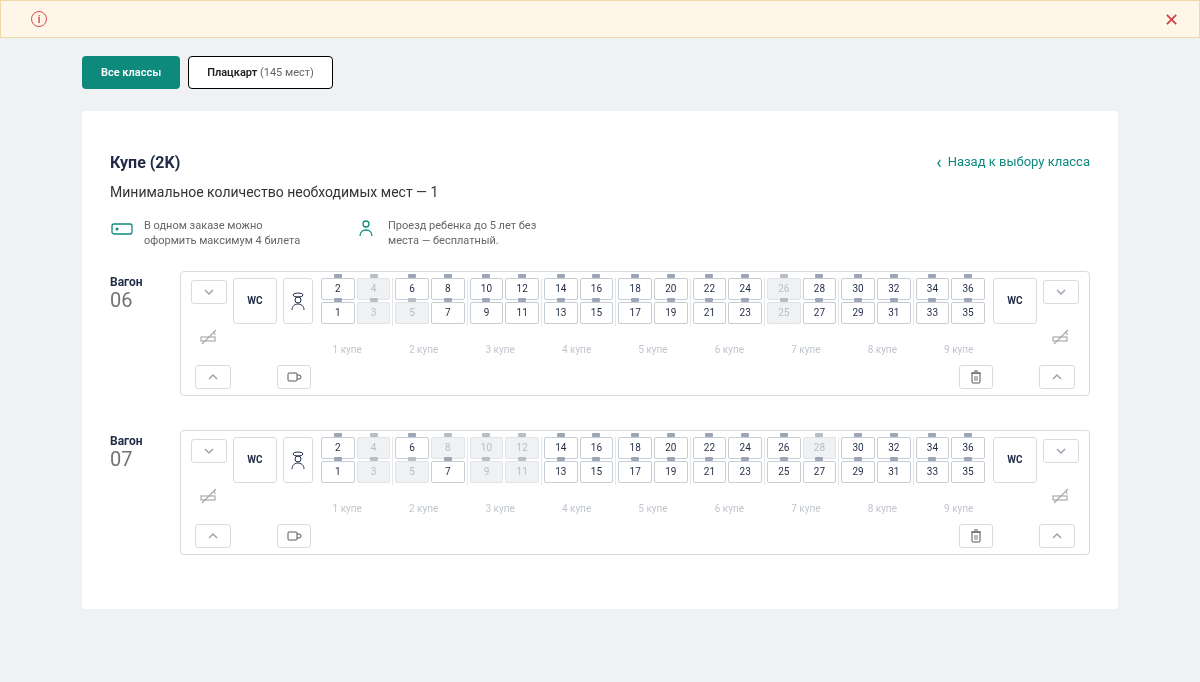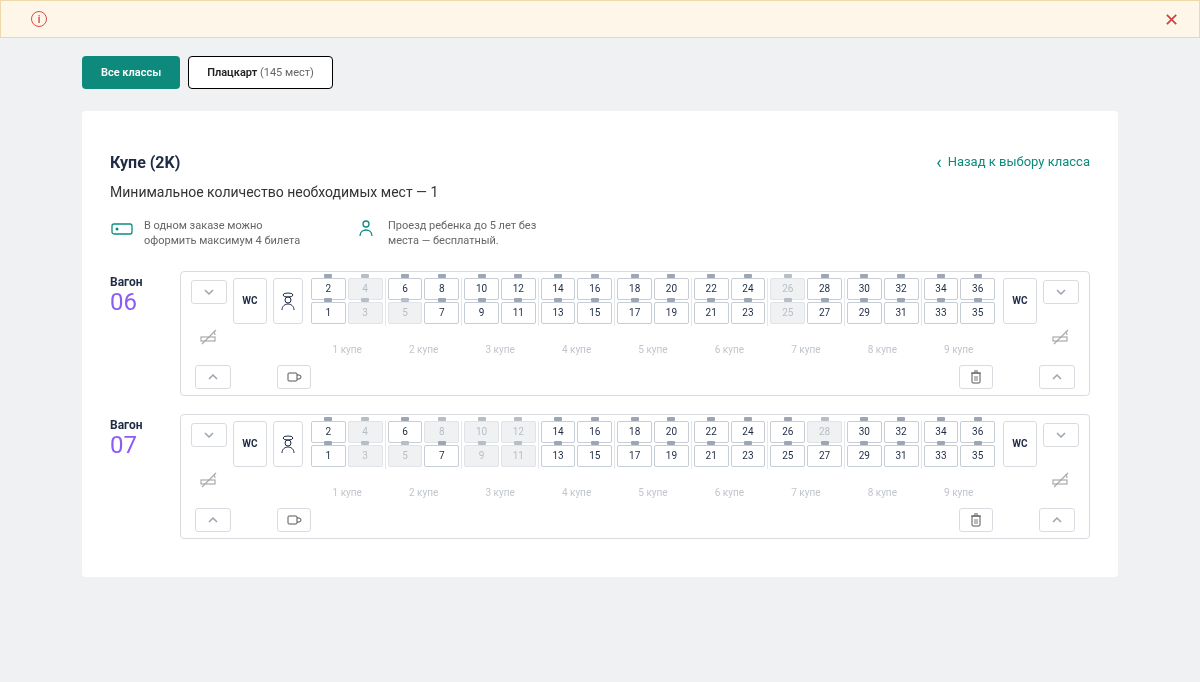--- a/index.html
+++ b/index.html
@@ -19,33 +19,33 @@
 .card-header{display:flex;justify-content:space-between;align-items:baseline;margin-bottom:12px}
 .card-title-group{display:flex;gap:30px;align-items:baseline}
 .card-title{font-size:16px;font-weight:700;color:#1f2b45}
 .card-subtitle{font-size:14px;color:#333;margin-bottom:18px}
 .back-link{color:#0e8a7d;font-size:13px;cursor:pointer;display:flex;align-items:center;gap:6px}
 .back-link::before{content:"‹";font-size:18px}
 .info-row{display:flex;gap:50px;margin-bottom:22px}
 .info-item{display:flex;gap:10px;align-items:flex-start}
 .info-icon{width:24px;height:20px;flex-shrink:0}
 .info-text{font-size:11px;color:#666;line-height:1.4;max-width:160px}
-.wagon-block{margin-bottom:18px}
+.wagon-block{margin-bottom:34px}
 .wagon-row{display:flex;align-items:flex-start;gap:10px}
 .wagon-label{width:60px;padding-top:4px}
 .wagon-label-text{font-size:12px;color:#1f2b45;font-weight:700}
-.wagon-number{font-size:24px;color:#8b5cf6;font-weight:400;line-height:1.1}
+.wagon-number{font-size:20px;color:#737373;font-weight:400;line-height:1.1}
 .wagon-body{flex:1;position:relative}
 .wagon-shell{border:1px solid #d8dce0;border-radius:4px;position:relative;padding:6px 10px;background:#fff}
 .chevron-box{width:36px;height:24px;display:flex;align-items:center;justify-content:center;border:1px solid #d8dce0;border-radius:3px;cursor:pointer;background:#fff}
 .chevron-box svg{width:12px;height:8px}
 .wagon-top{display:flex;align-items:stretch}
 .wagon-end{width:36px;display:flex;flex-direction:column;align-items:center;justify-content:space-between;padding:2px 0}
 .no-smoke{width:22px;height:22px;opacity:.5;position:absolute;bottom:-22px;left:50%;transform:translateX(-50%)}
-.wc-box{width:34px;height:46px;border:1px solid #d8dce0;border-radius:3px;display:flex;align-items:center;justify-content:center;font-size:10px;font-weight:700;color:#1f2b45;margin:0 6px}
+.wc-box{width:44px;height:46px;border:1px solid #d8dce0;border-radius:3px;display:flex;align-items:center;justify-content:center;font-size:10px;font-weight:700;color:#1f2b45;margin:0 6px}
 .conductor-box{width:30px;height:46px;border:1px solid #d8dce0;border-radius:3px;display:flex;align-items:center;justify-content:center;margin-right:6px}
 .seats-grid{flex:1;display:flex;gap:0}
 .coupe{flex:1;display:flex;flex-direction:column;border-left:1px solid #e4e7eb;padding:0 2px}
 .coupe:first-child{border-left:none}
 .seat-row{display:flex;gap:2px;height:22px;margin-bottom:2px}
 .seat{flex:1;border:1px solid #c6cdd5;border-radius:2px;display:flex;align-items:center;justify-content:center;font-size:10px;color:#1f2b45;cursor:pointer;position:relative;background:#fff}
 .seat.unavail{background:#f0f1f3;color:#b8bec6;cursor:default;border-color:#e0e3e8}
 .seat .notch{position:absolute;top:-5px;left:50%;transform:translateX(-50%);width:8px;height:4px;background:#b8bec6;border-radius:1px}
 .seat.avail .notch{background:#9ca6b4}
 .coupe-labels{display:flex;margin-top:18px;padding:0 2px}

